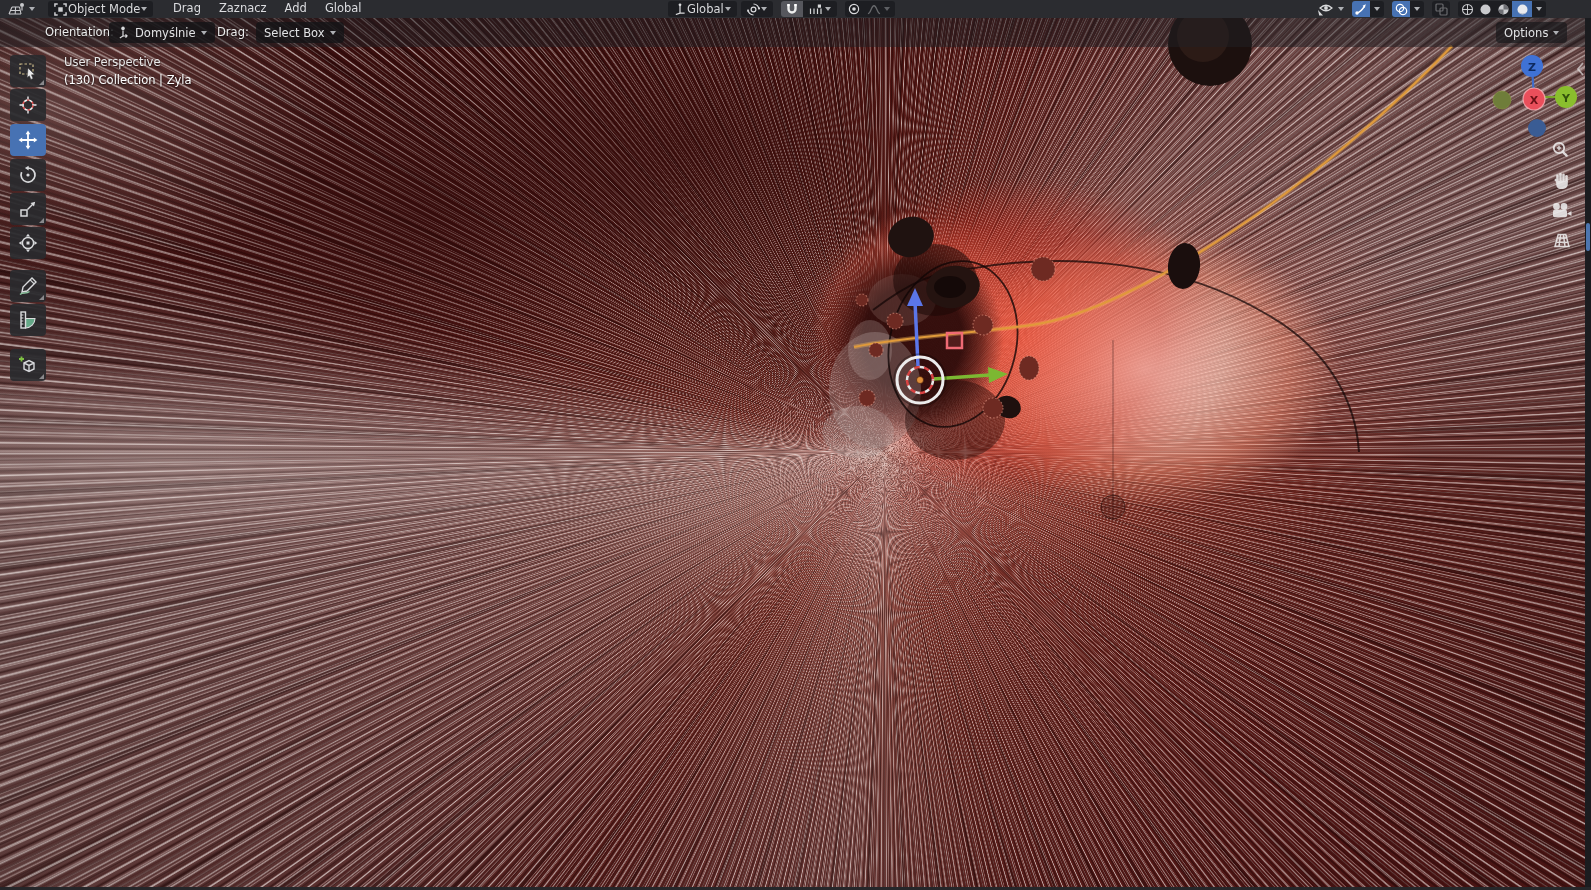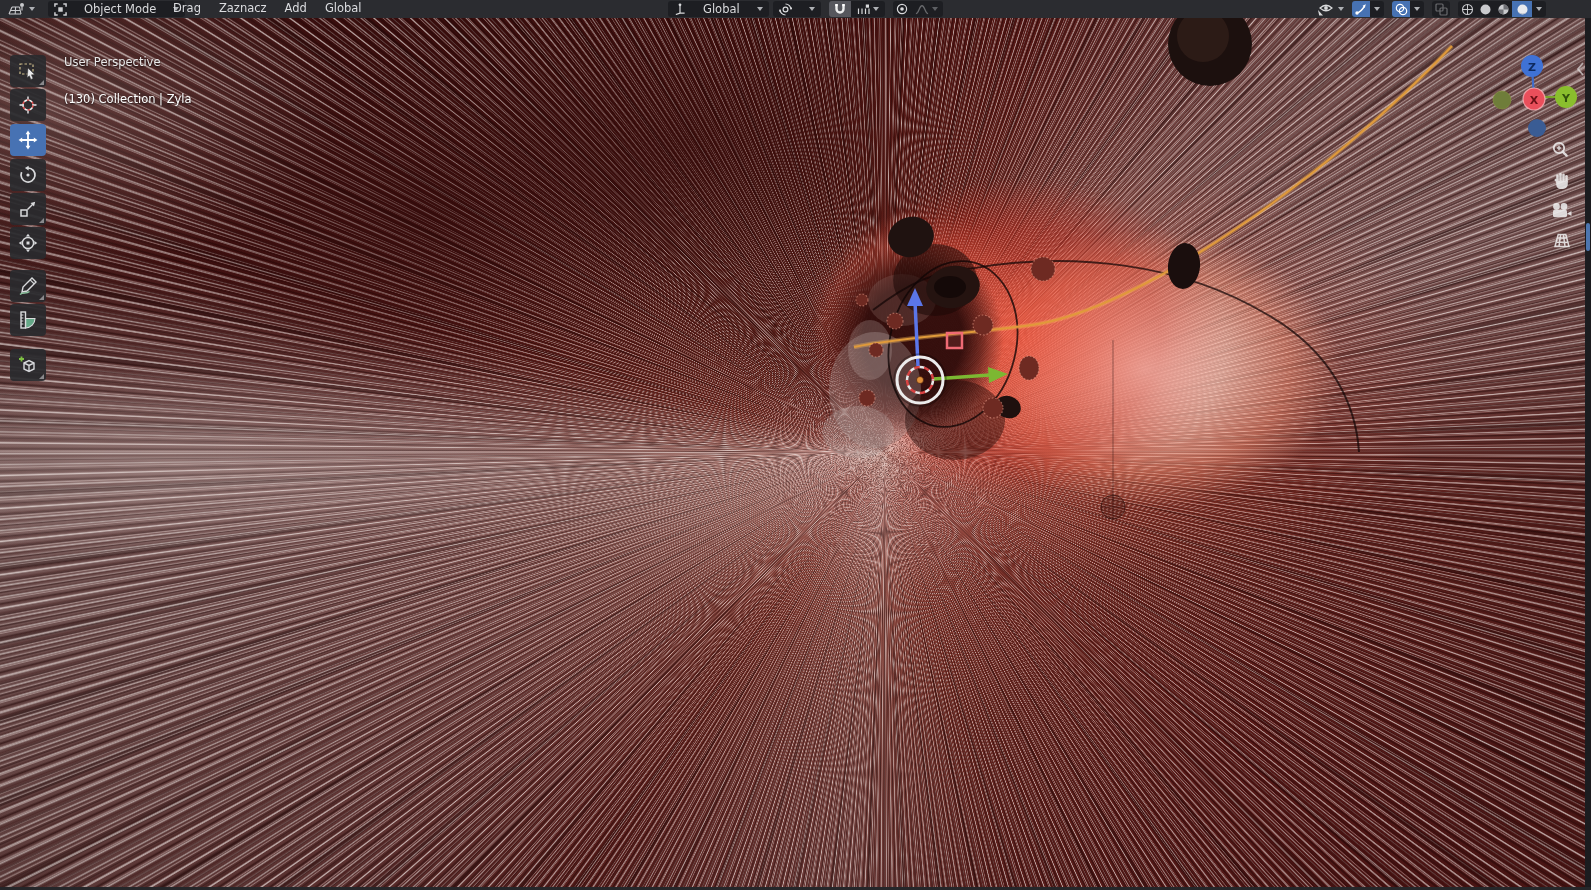--- a/index.html
+++ b/index.html
@@ -43,21 +43,21 @@
     radial-gradient(ellipse 240px 170px at 72% 41.5%, rgba(255,235,226,0.85), rgba(255,160,130,0.40) 60%, transparent 82%),
     radial-gradient(ellipse 420px 260px at 70% 42%, rgba(240,80,55,0.28), transparent 80%);}
   #vp-hole{background:
     radial-gradient(ellipse 95px 102px at 57.4% 38%, rgba(44,11,10,0.94) 0 52%, rgba(44,11,10,0.60) 72%, rgba(44,11,10,0) 95%),
     radial-gradient(ellipse 130% 130% at 55% 50%, rgba(0,0,0,0) 52%, rgba(28,6,6,0.42) 88%, rgba(24,5,5,0.55) 100%);}
   #scene{pointer-events:none;}
 
   
   #topbar{position:absolute;left:0;top:0;width:1591px;height:18px;background:#2b2c30;z-index:30;}
   .hgroup{position:absolute;top:1px;height:16px;display:flex;align-items:center;}
-  .hbtn{display:flex;align-items:center;gap:17px;height:16px;padding:0 6px;border-radius:3px;background:#1d1e22;color:#d9dadc;font-size:11.5px;white-space:nowrap;}
+  .hbtn{display:flex;align-items:center;gap:1px;height:16px;padding:0 6px;border-radius:3px;background:#1d1e22;color:#d9dadc;font-size:11.5px;white-space:nowrap;}
   .hplain{display:flex;align-items:center;gap:4px;height:16px;padding:0 4px;color:#d9dadc;}
   .menu-item{padding:0 9px;font-size:11.5px;color:#dcdde0;height:18px;line-height:17px;white-space:nowrap;}
   .chev{width:0;height:0;border-left:3.5px solid transparent;border-right:3.5px solid transparent;border-top:4px solid #aeb0b4;}
   .tile{width:18px;height:16px;display:flex;align-items:center;justify-content:center;background:#1d1e22;}
   .tile.blue{background:#4772b3;}
   .tile.grey{background:#56575d;}
   .tile.dim svg{opacity:0.40;}
   .grp{display:flex;border-radius:3px;overflow:hidden;}
   .gap8{width:8px;} .gap4{width:4px;}
 
@@ -175,22 +175,42 @@
       <path d="M15 10.5 l4.5 -2.6 v5.2 z"></path>
     </g>
     <g stroke="#f2f2f2" stroke-width="1.5" fill="none" opacity="0.85" transform="translate(1554,233)">
       <path d="M1 13.5 L4.2 1.5 H11.8 L15 13.5 Z"></path>
       <path d="M6.6 1.5 L5 13.5 M9.4 1.5 L11 13.5 M2.6 9.2 H13.4 M3.6 5 H12.4"></path>
     </g>
     <path d="M1583 63 l-5 6 5 6" stroke="rgba(230,230,230,0.65)" stroke-width="1.8" fill="none"></path>
   </svg>
 
   <div class="vptext" style="top:55px;">User Perspective</div>
-  <div class="vptext" style="top:73px;color:#ffffff;margin-top:19px;">(130) Collection | Zyla</div>
-
+  <div class="vptext" style="top:73px;color:#ffffff;">(130) Collection | Zyla</div>
+
+  <div id="toolrow">
+    <span class="lbl2" style="left:45px;">Orientation:</span>
+    <div class="dd2" style="left:109px;">
+      <svg width="13" height="13" viewBox="0 0 13 13">
+        <circle cx="6" cy="2.4" r="1.8" fill="#d9dadc"></circle>
+          <path d="M6 4.4 V10 M6 10 L2.8 12 M6 10 H10.4 M10.4 10 l-2 -1.4 M10.4 10 l-2 1.4" stroke="#d9dadc" stroke-width="1.2" fill="none"></path>
+      </svg>
+      <span>Domyślnie</span>
+      <i class="chev"></i>
+    </div>
+    <span class="lbl2" style="left:217px;">Drag:</span>
+    <div class="dd2" style="left:256px;">
+      <span>Select Box</span>
+      <i class="chev"></i>
+    </div>
+    <div class="dd2" style="left:1496px;background:rgba(24,24,27,0.68);">
+      <span>Options</span>
+      <i class="chev"></i>
+    </div>
+  </div>
 
   <div id="topbar">
     <div class="hgroup" style="left:4px;">
       <div class="hplain">
         <svg width="17" height="14" viewBox="0 0 17 14">
           <path d="M1 12 H13 M2.5 8.5 H12.2 M4 5 H11.5 M4 5 L1 12 M7.6 5 L7.2 12 M11.5 5 L13 12" stroke="#c9cacd" stroke-width="1.1" fill="none"></path>
           <circle cx="14" cy="3" r="2" fill="#c9cacd"></circle>
             <path d="M14 5 V8.5" stroke="#c9cacd" stroke-width="1.2"></path>
         </svg>
         <i class="chev"></i>

